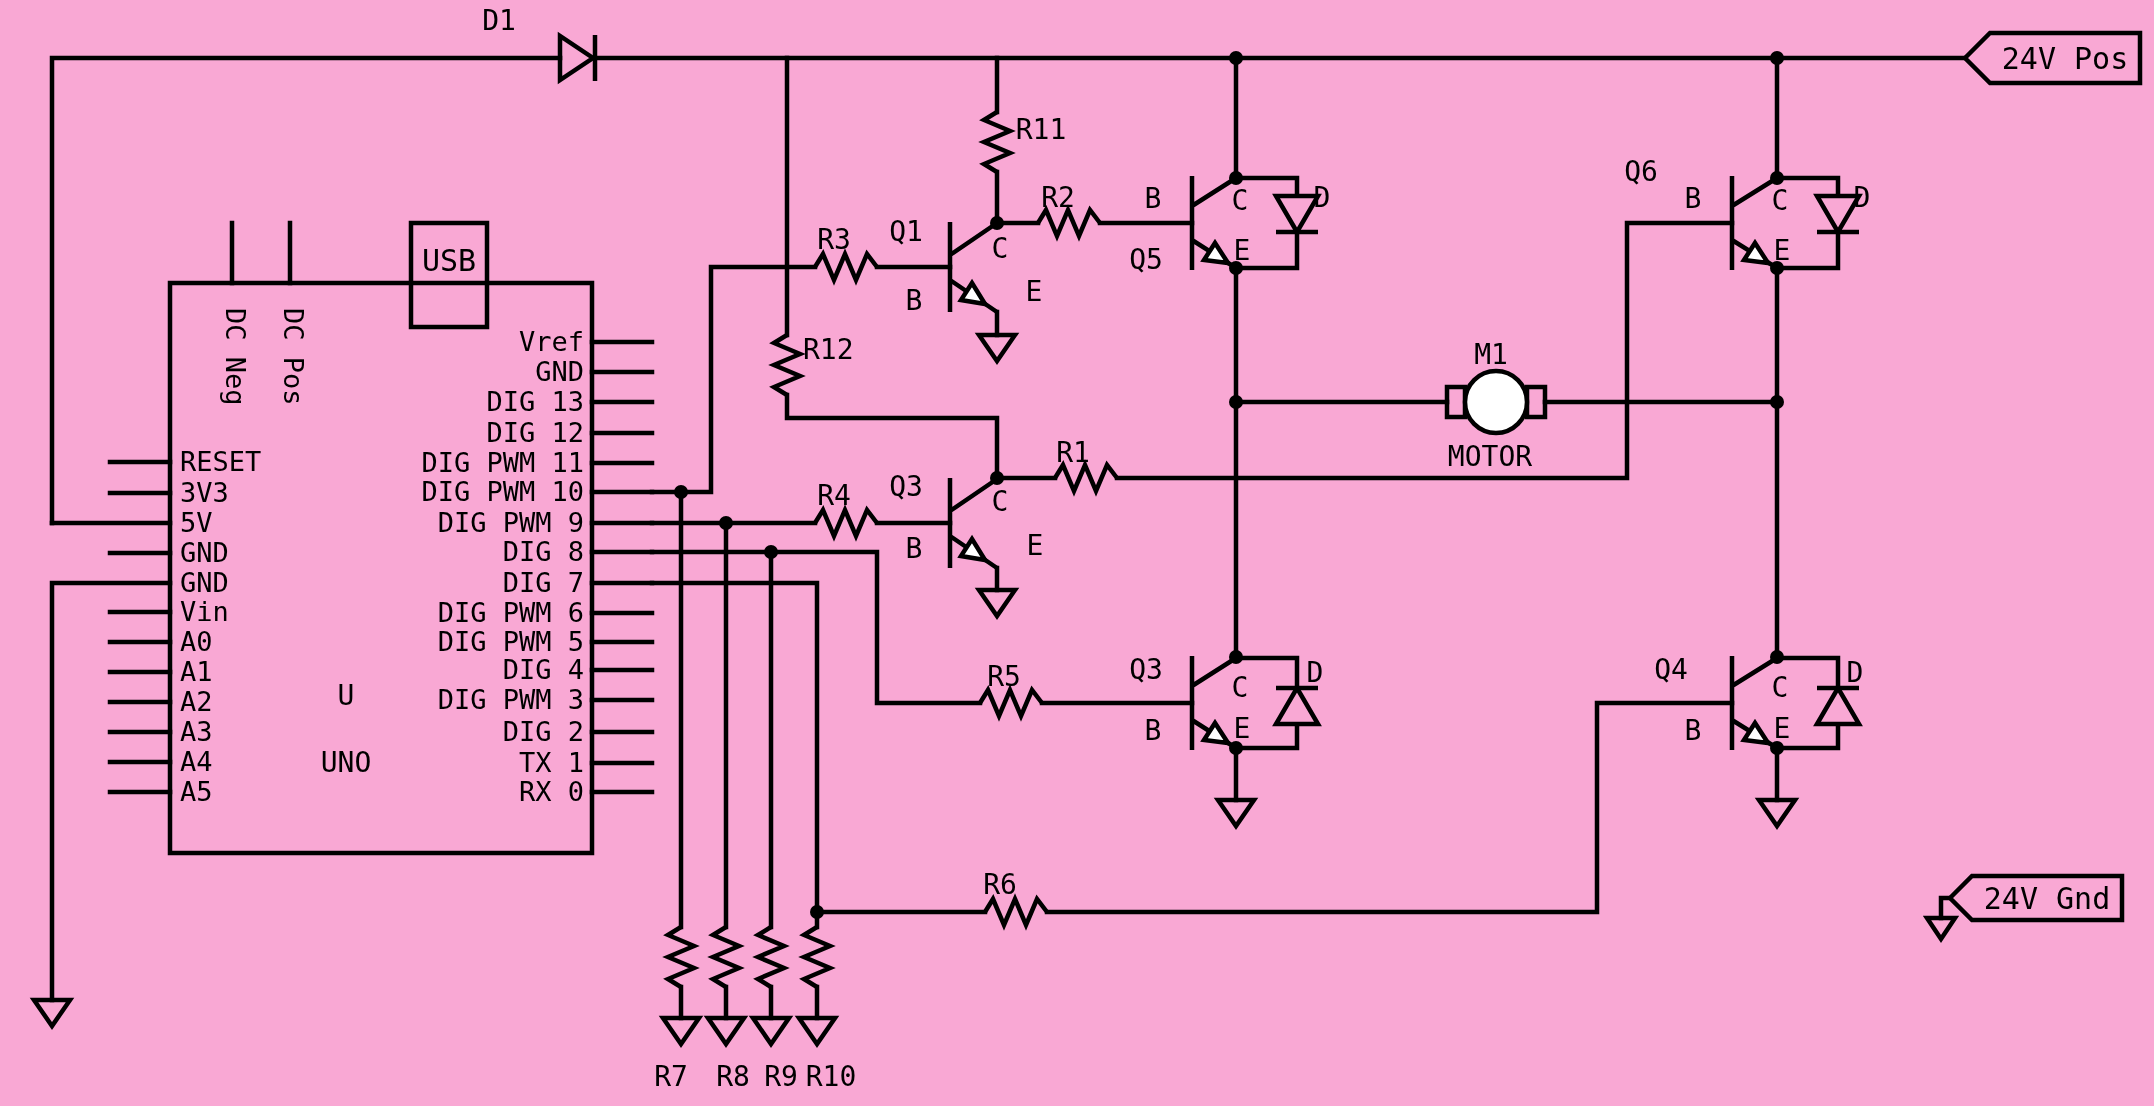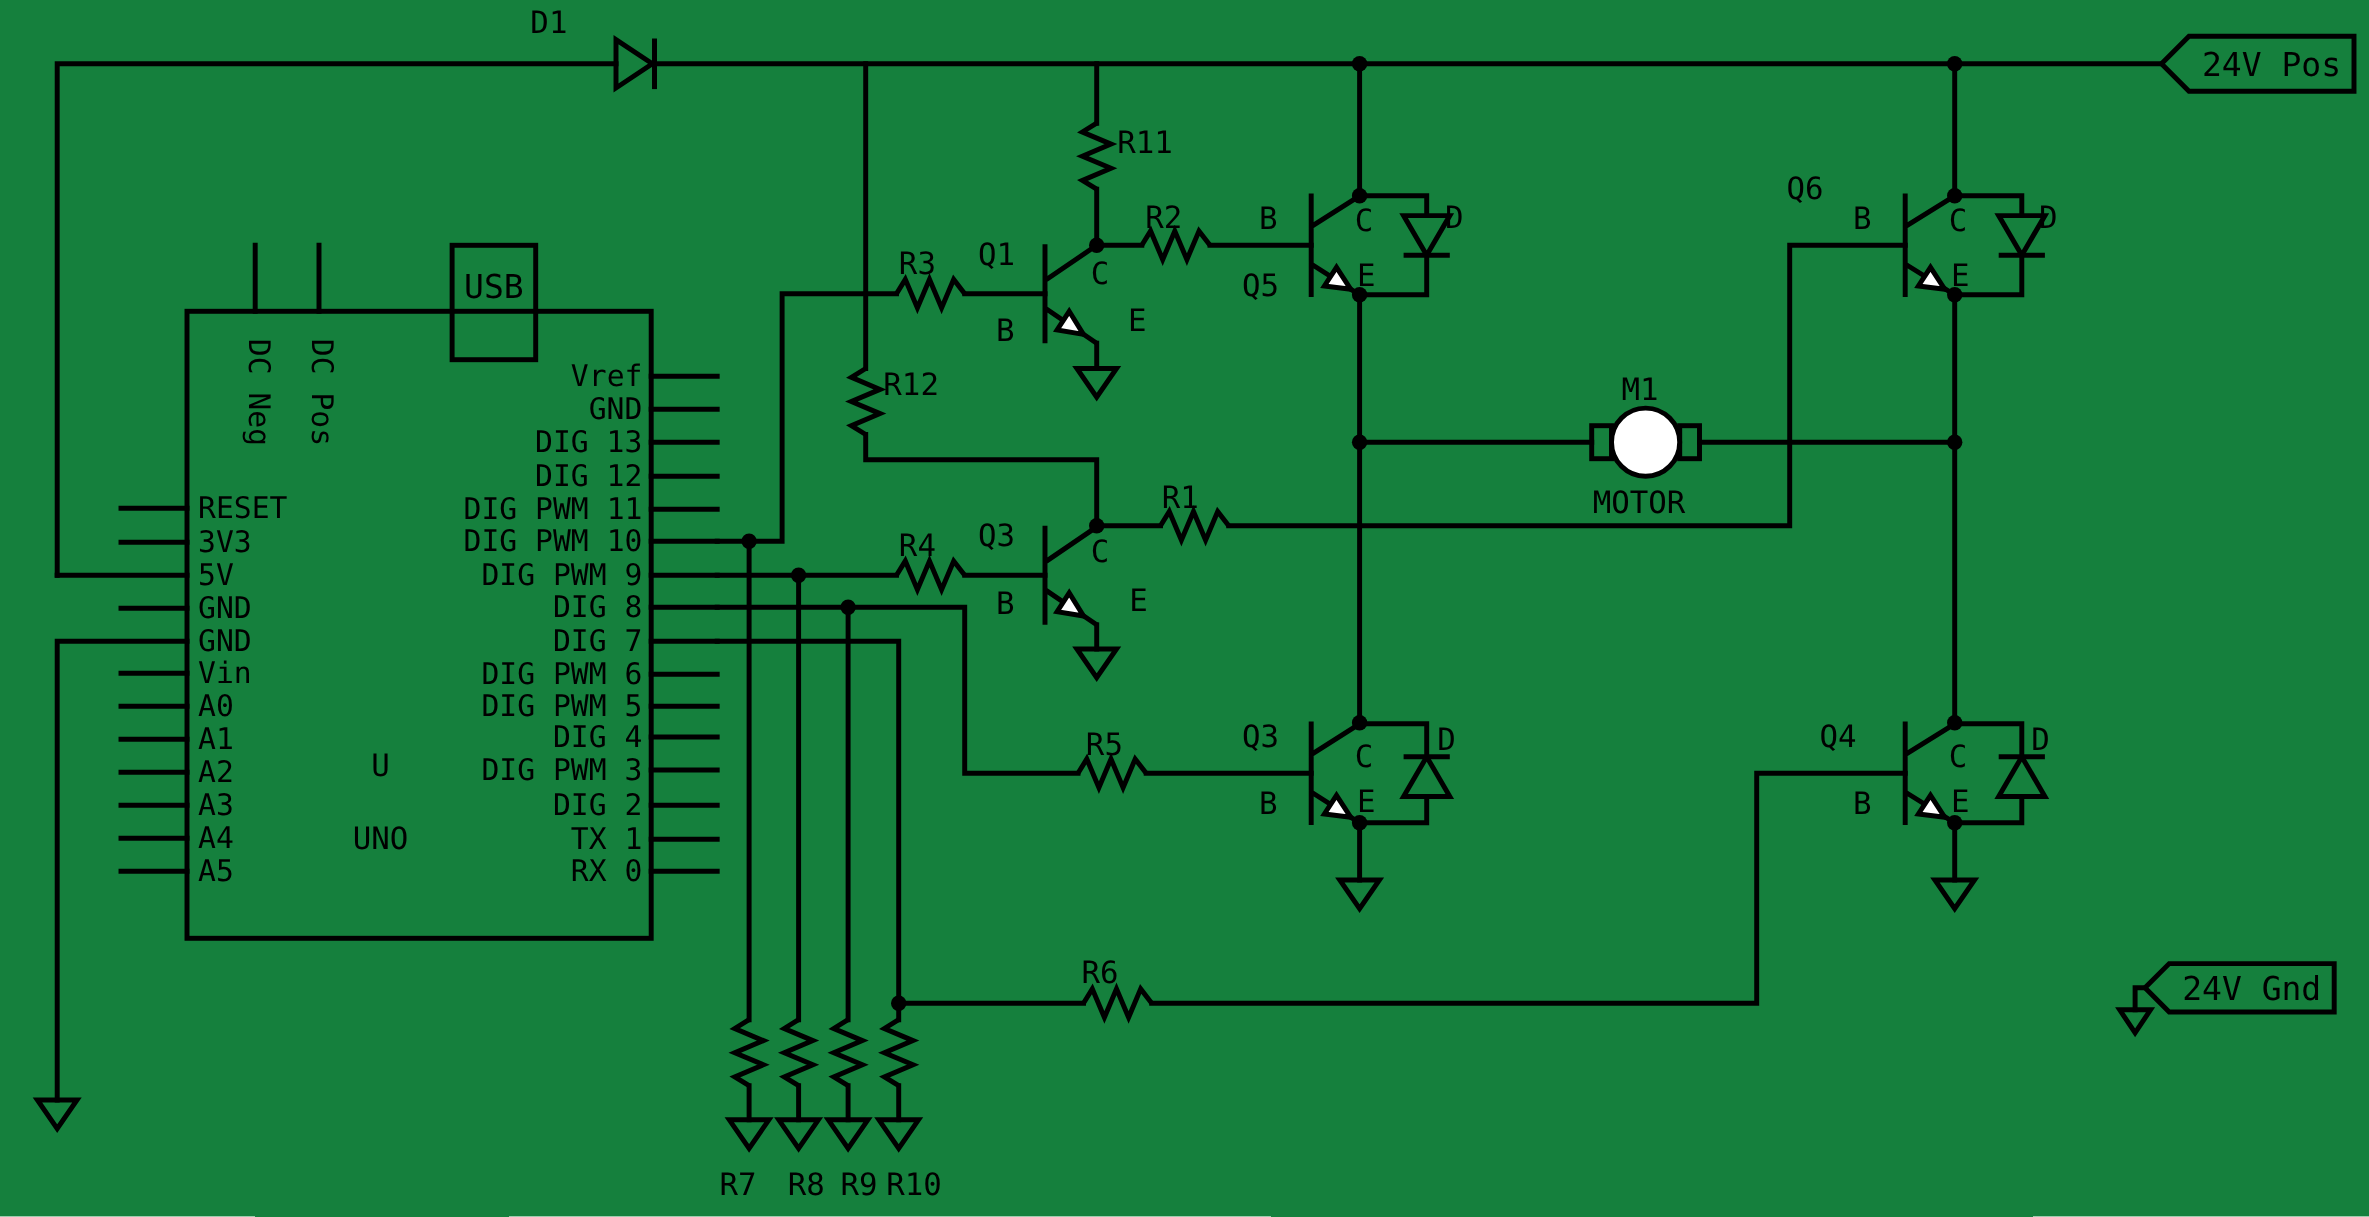--- a/index.html
+++ b/index.html
@@ -1,16 +1,16 @@
 <!DOCTYPE html>
 <html><head>
 <meta charset="utf-8">
 <style>
   html,body{margin:0;padding:0;background:#ffffff;}
-  .page{width:2154px;height:1106px;background:#15803d;position:relative;overflow:hidden;}
+  .page{width:2154px;height:1106px;background:#f9a8d4;position:relative;overflow:hidden;}
   svg{display:block;}
   .wire{stroke:#000;stroke-width:4.5;fill:none;stroke-linecap:square;stroke-linejoin:miter;}
   .sym{stroke:#000;stroke-width:4.5;fill:none;stroke-linejoin:miter;}
   .symw{stroke:#000;stroke-width:4.5;fill:#ffffff;stroke-linejoin:miter;}
   .dot{fill:#000;stroke:none;}
   text{font-family:"DejaVu Sans Mono","Liberation Mono",monospace;fill:#000;font-size:28px;}
   text.pin{font-size:27px;}
   text.big{font-size:30px;}
 </style>
 </head>

